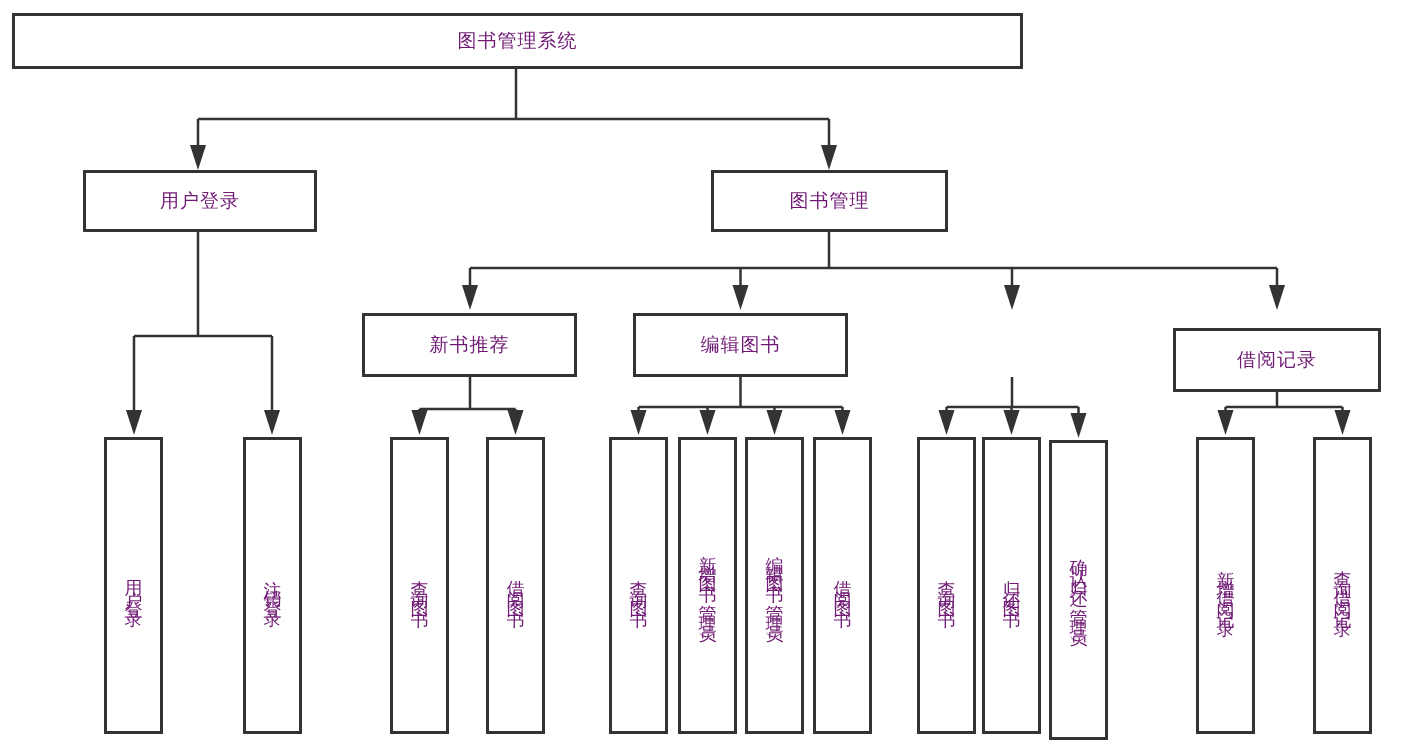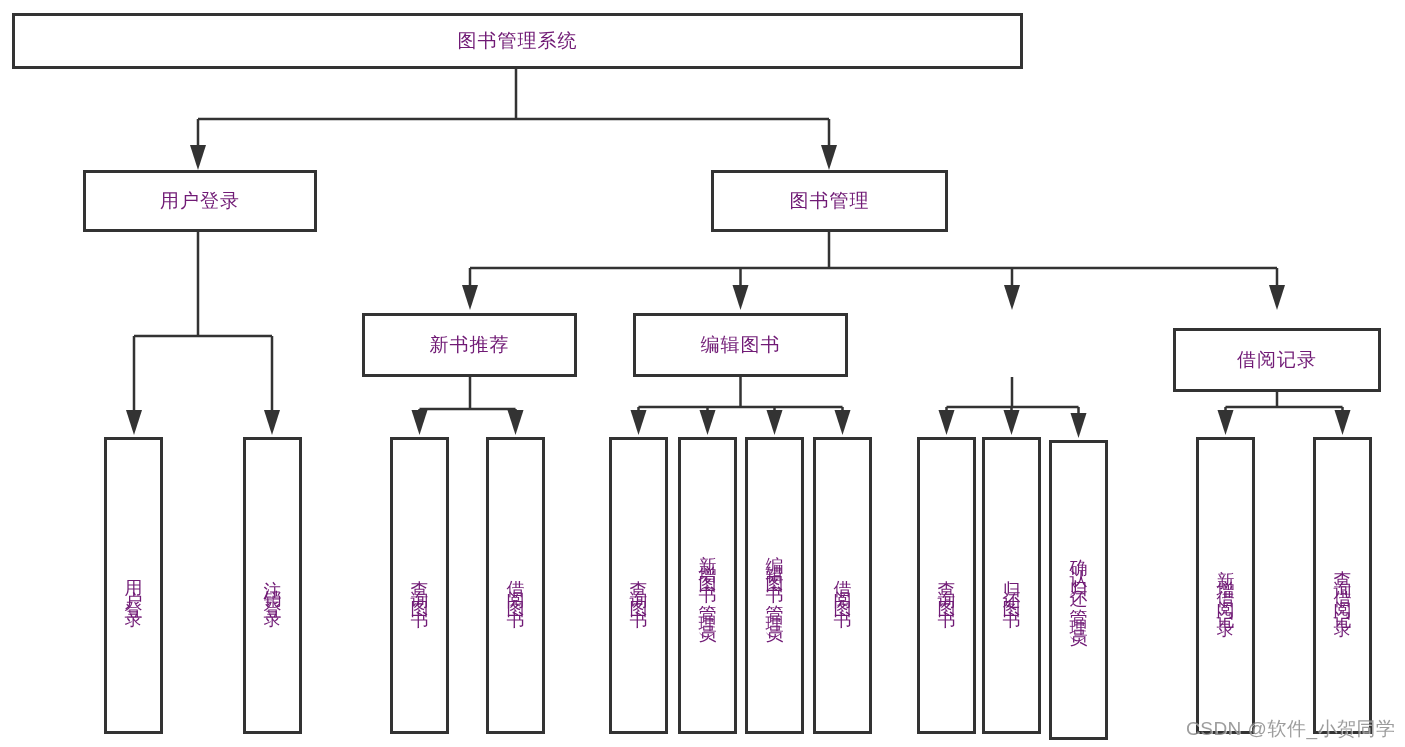--- a/index.html
+++ b/index.html
@@ -151,15 +151,14 @@
     <span class="vtext">确认归还（管理员）</span>
   </div>
 
   <div class="box vbox" style="left:1196px; top:437px; width:59px; height:297px;">
     <span class="vtext">新增借阅记录</span>
   </div>
   <div class="box vbox" style="left:1313px; top:437px; width:59px; height:297px;">
     <span class="vtext">查询借阅记录</span>
   </div>
 
-  <div class="watermark">CSDN @软件_小贺同学</div>
 
 </div>
 
 </body></html>

